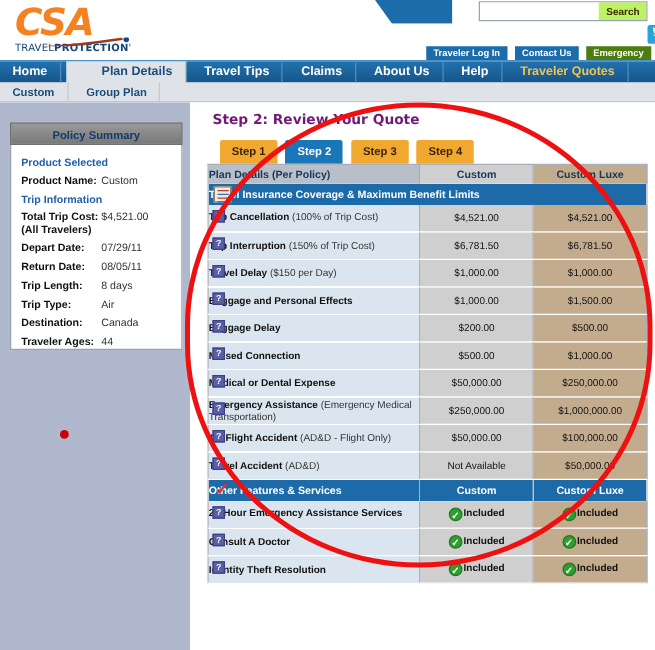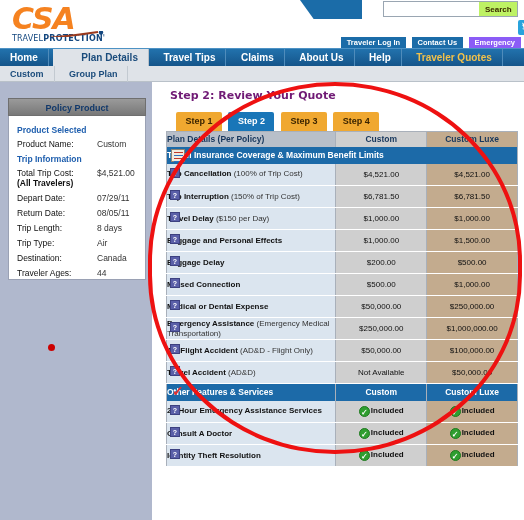--- a/index.html
+++ b/index.html
@@ -66,21 +66,21 @@
   }
 
   
   #pillrow { position: absolute; right: 3px; top: 37px; height: 11px; }
   .pill {
     display: inline-block; height: 11px; line-height: 11px;
     font-size: 7.5px; font-weight: bold; color: #ffffff;
     text-align: center; margin-left: 1px; background: #1b6ca8;
     padding: 0 6px; vertical-align: top;
   }
-  .pill.red { background: #8b5cf6; }
+  .pill.red { background: #4d7c0f; }
 
   
   #mainnav {
     position: absolute; left: 0; top: 48px; width: 524px; height: 18px;
     background: linear-gradient(#2272ad,#15558a);
     border-top: 1px solid #4d92c4;
   }
   .navitem {
     display: inline-block; height: 18px; line-height: 18px;
     padding: 0 10px; font-size: 10px; font-weight: bold; color: #ffffff;
@@ -118,21 +118,21 @@
   }
   #summary-card {
     position: absolute; left: 8px; top: 34px; width: 138px; height: 164px;
     background: #ffffff; border: 1px solid #9aa1b4; border-top: none;
     padding: 6px 6px 0 8px;
   }
   .sec-title {
     font-size: 8.5px; font-weight: bold; color: #1f5fae; margin: 3px 0 4px 0;
   }
   .kv { position: relative; font-size: 8.5px; color: #222; margin-bottom: 5px; line-height: 10px; }
-  .kv .k { display: inline-block; width: 80px; font-weight: normal; color: #111; vertical-align: top; }
+  .kv .k { display: inline-block; width: 64px; font-weight: bold; color: #111; vertical-align: top; }
   .kv .v { display: inline-block; color: #333; vertical-align: top; }
   .kv .k2 { font-weight: bold; color: #111; display:block; }
   #reddot {
     position: absolute; left: 48px; top: 262px; width: 7px; height: 7px;
     border-radius: 50%; background: #cc0000;
   }
 
   
   #content {
     position: absolute; left: 152px; top: 0; width: 372px; height: 438px;
@@ -273,21 +273,21 @@
   </div>
 
   <div id="subnav">
     <span class="subitem">Custom</span>
     <span class="subitem">Group Plan</span>
   </div>
 
   <div id="bodyarea">
 
     <div id="sidebar">
-      <div id="policy-summary">Policy Product</div>
+      <div id="policy-summary">Policy Summary</div>
       <div id="summary-card">
         <div class="sec-title">Product Selected</div>
         <div class="kv">
           <span class="k">Product Name:</span><span class="v">Custom</span>
         </div>
         <div class="sec-title">Trip Information</div>
 
         <div class="kv">
           <span class="k">Total Trip Cost:</span><span class="v">$4,521.00</span>
           <span class="k2">(All Travelers)</span>

